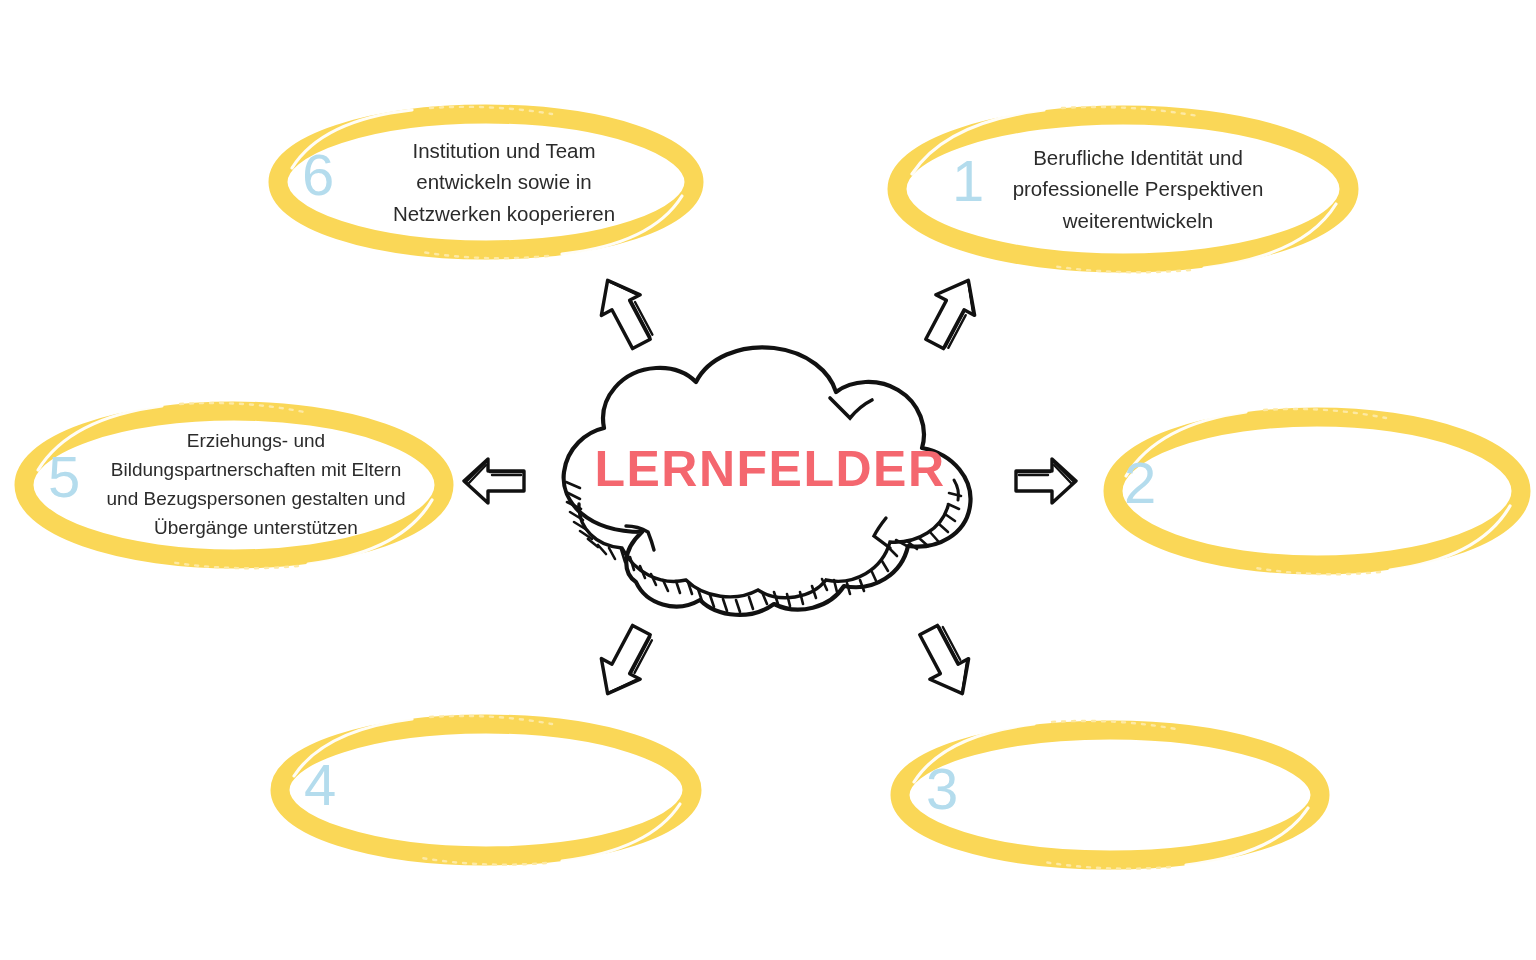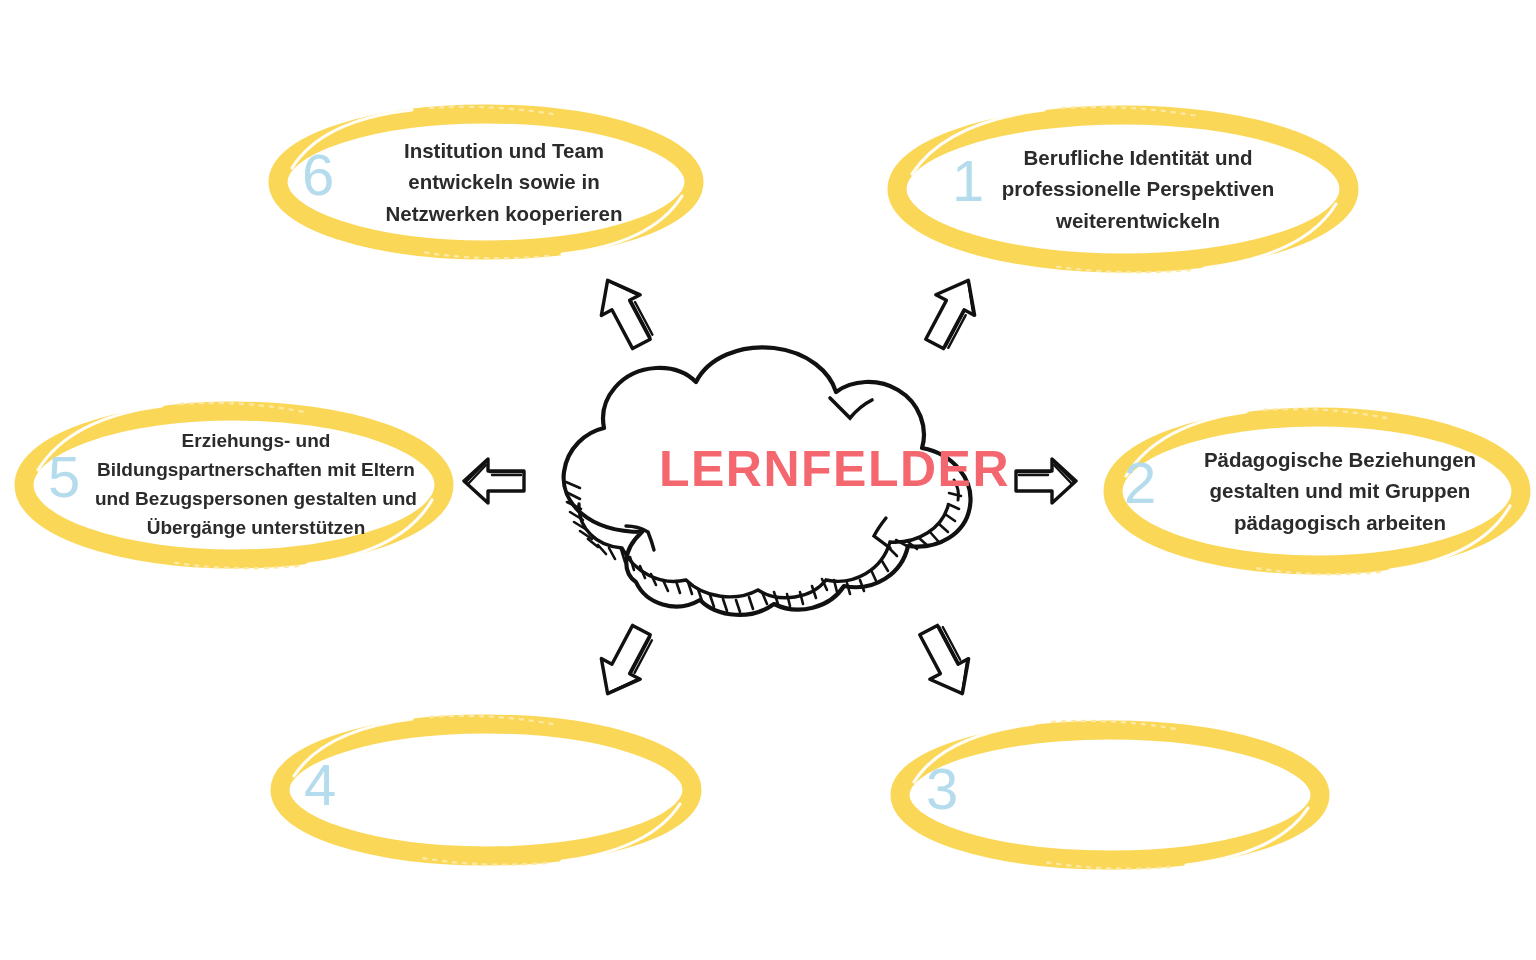--- a/index.html
+++ b/index.html
@@ -49,21 +49,21 @@
     letter-spacing: 0px;
     user-select: none;
   }
   .bubble .txt {
     color: #2b2b2b;
     font-size: 20.5px;
     line-height: 1.52;
     text-align: center;
     font-family: "Liberation Sans", sans-serif;
     white-space: pre-line;
-    font-weight: 700;
+    font-weight: 400;
   }
 
   
   #b1 { left: 880px;  top: 96px;  width: 486px; height: 186px; }
   #b1 .num { left: 72px; top: 56px; }
   #b1 .txt { margin-left: 30px; }
 
   #b2 { left: 1098px; top: 398px; width: 438px; height: 186px; }
   #b2 .num { left: 26px; top: 56px; }
   #b2 .txt { margin-left: 46px; }
@@ -91,21 +91,21 @@
     top: 336px;
     width: 480px;
     height: 290px;
   }
   #cloud svg { width: 100%; height: 100%; overflow: visible; }
   #cloud .cloudlabel {
     position: absolute;
     left: 0;
     top: 104px;
     width: 480px;
-    text-align: right;
+    text-align: center;
     color: #f4676f;
     font-size: 50px;
     font-weight: 700;
     letter-spacing: 1.5px;
     font-family: "Liberation Sans", sans-serif;
     user-select: none;
   }
 
   
   .arrow {
@@ -176,23 +176,20 @@
   <div class="bubble" id="b2">
     <svg class="ring" viewBox="0 0 438 186" preserveAspectRatio="none">
       <ellipse cx="219" cy="93" rx="204" ry="74" fill="#ffffff" stroke="#fad757" stroke-width="19" stroke-linecap="round"></ellipse>
       <path d="M 28 78 Q 60 26 148 14" fill="none" stroke="#ffffff" stroke-width="3.2" stroke-linecap="round" opacity="0.95"></path>
       <path d="M 412 108 Q 382 160 292 172" fill="none" stroke="#ffffff" stroke-width="3.2" stroke-linecap="round" opacity="0.95"></path>
       <path d="M 166 12 Q 228 8 288 20" fill="none" stroke="#fde9a4" stroke-width="2.4" stroke-linecap="round" stroke-dasharray="3 7"></path>
       <path d="M 282 174 Q 218 180 158 170" fill="none" stroke="#fde9a4" stroke-width="2.4" stroke-linecap="round" stroke-dasharray="3 7"></path>
     </svg>
     <div class="content">
       <span class="num">2</span>
-      <span class="txt">Pädagogische Beziehungen
-gestalten und mit Gruppen
-pädagogisch arbeiten</span>
     </div>
   </div>
 
   <div class="bubble" id="b4">
     <svg class="ring" viewBox="0 0 444 168" preserveAspectRatio="none">
       <ellipse cx="222" cy="84" rx="206" ry="66" fill="#ffffff" stroke="#fad757" stroke-width="19" stroke-linecap="round"></ellipse>
       <path d="M 30 70 Q 60 24 148 13" fill="none" stroke="#ffffff" stroke-width="3.2" stroke-linecap="round" opacity="0.95"></path>
       <path d="M 416 98 Q 386 144 298 155" fill="none" stroke="#ffffff" stroke-width="3.2" stroke-linecap="round" opacity="0.95"></path>
       <path d="M 166 11 Q 228 7 288 18" fill="none" stroke="#fde9a4" stroke-width="2.4" stroke-linecap="round" stroke-dasharray="3 7"></path>
       <path d="M 282 157 Q 218 162 158 152" fill="none" stroke="#fde9a4" stroke-width="2.4" stroke-linecap="round" stroke-dasharray="3 7"></path>

